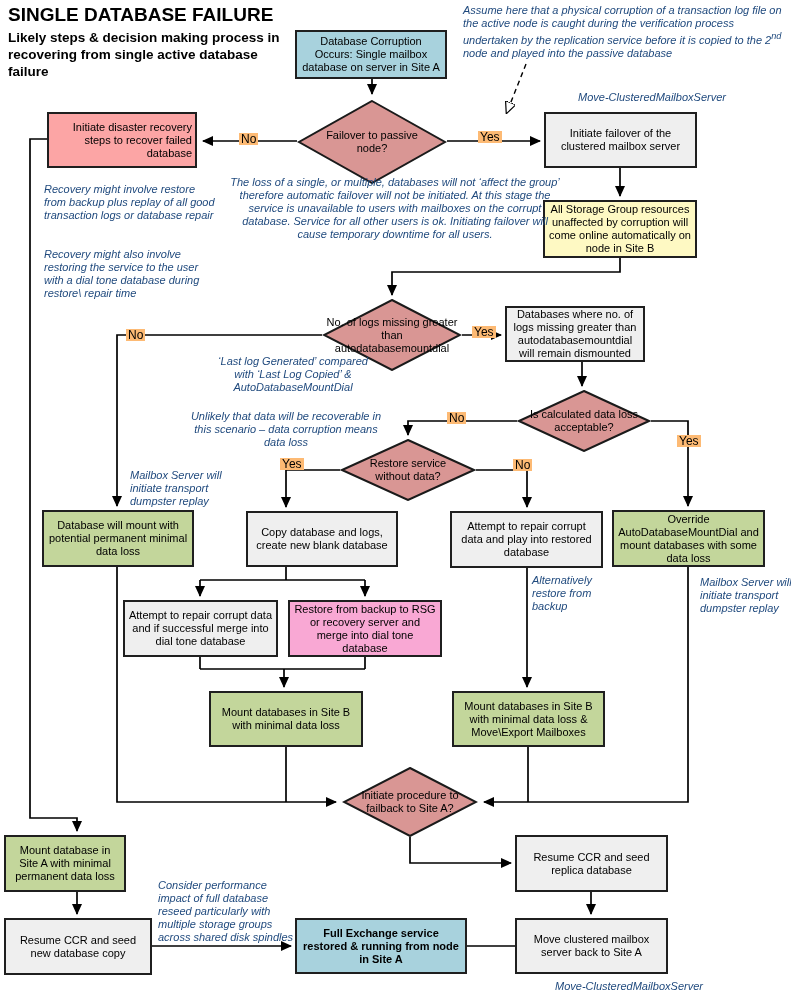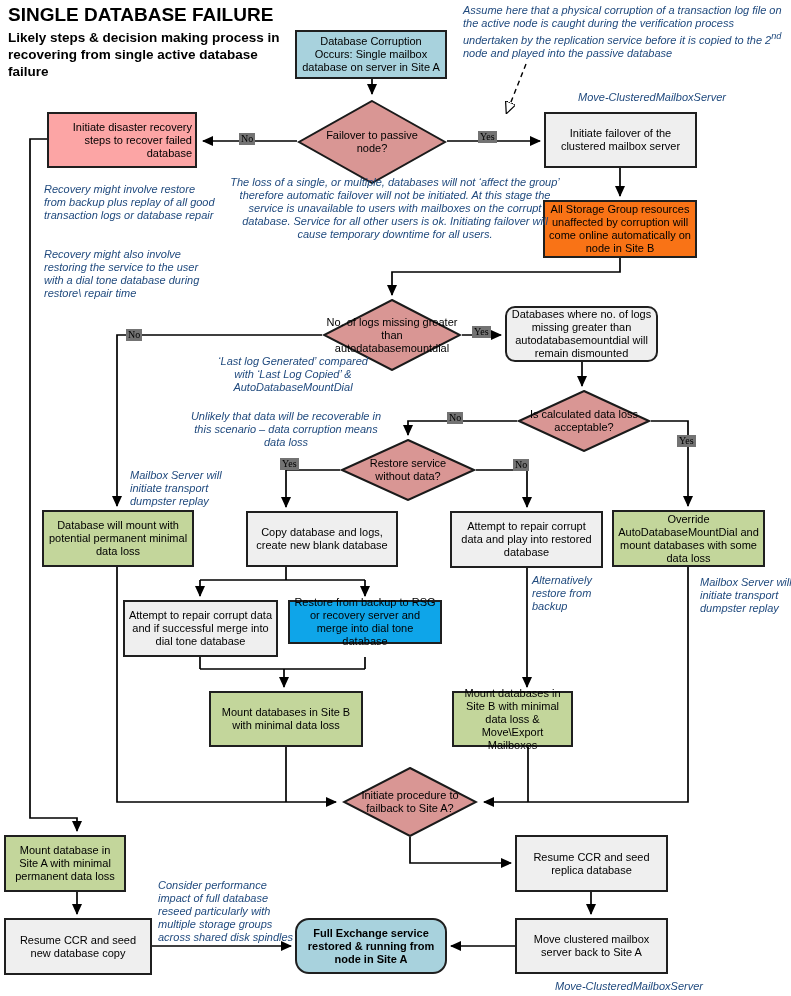--- a/index.html
+++ b/index.html
@@ -6,22 +6,22 @@
   #stage{position:relative;width:791px;height:996px;background:#fff;overflow:hidden;
          font-family:"Liberation Sans",sans-serif;}
   #wires{position:absolute;left:0;top:0;z-index:1;}
   .node{position:absolute;z-index:2;display:flex;align-items:center;justify-content:center;
         text-align:center;font-size:11px;line-height:13px;color:#000;}
   .box{border:2px solid #1f1f1f;box-sizing:border-box;}
   .bold .nl{font-weight:bold;}
   .diamond{background:transparent;}
   .dsvg{position:absolute;left:0;top:0;}
   .nl{position:relative;display:block;padding:1px 3px;}
-  .elabel{position:absolute;z-index:3;font-size:10px;line-height:12px;color:#000;
-          background:#737373;padding:0 2px;font-family:Liberation Serif, serif;}
+  .elabel{position:absolute;z-index:3;font-size:12px;line-height:12px;color:#000;
+          background:#fdba74;padding:0 2px;}
   .note{position:absolute;z-index:3;font-size:11px;line-height:13px;font-style:italic;
         color:#1f497d;}
   .center{text-align:center;}
   #title{position:absolute;left:8px;top:4px;font-size:19px;font-weight:bold;color:#000;
          letter-spacing:0px;z-index:3;}
   #subtitle{position:absolute;left:8px;top:29px;width:278px;font-size:13.5px;font-weight:bold;
             line-height:17px;color:#000;z-index:3;}
 </style>
 </head>
 <body>
@@ -75,63 +75,63 @@
 
   <div class="node box" style="left: 295px; top: 30px; width: 152px; height: 49px; background-color: rgb(168, 210, 221);">
       <span class="nl">Database Corruption Occurs: Single mailbox database on server in Site A</span>
     </div>
   <div class="node box" style="left: 47px; top: 112px; width: 150px; height: 56px; background-color: #fca5a5; text-align: right;">
       <span class="nl">Initiate disaster recovery steps to recover failed database</span>
     </div>
   <div class="node box" style="left: 544px; top: 112px; width: 153px; height: 56px; background-color: rgb(239, 239, 239);">
       <span class="nl">Initiate failover of the clustered mailbox server</span>
     </div>
-  <div class="node box" style="left: 543px; top: 200px; width: 154px; height: 58px; background-color: #f97316;">
+  <div class="node box" style="left: 543px; top: 200px; width: 154px; height: 58px; background-color: #fef9c3;">
       <span class="nl">All Storage Group resources unaffected by corruption will come online automatically on node in Site B</span>
     </div>
-  <div class="node box" style="left: 505px; top: 306px; width: 153px; height: 56px; background-color: rgb(239, 239, 239); border-radius: 10px;">
+  <div class="node box" style="left: 505px; top: 306px; width: 140px; height: 56px; background-color: rgb(239, 239, 239);">
       <span class="nl">Databases where no. of logs missing greater than autodatabasemountdial will remain dismounted</span>
     </div>
   <div class="node box" style="left: 42px; top: 510px; width: 152px; height: 57px; background-color: rgb(195, 214, 155);">
       <span class="nl">Database will mount with potential permanent minimal data loss</span>
     </div>
   <div class="node box" style="left: 210px; top: 511px; width: 152px; height: 56px; background-color: rgb(239, 239, 239); margin-left: 36px;">
       <span class="nl">Copy database and logs, create new blank database</span>
     </div>
   <div class="node box" style="left: 450px; top: 511px; width: 153px; height: 57px; background-color: rgb(239, 239, 239); align-items: center;">
       <span class="nl">Attempt to repair corrupt data and play into restored database</span>
     </div>
   <div class="node box" style="left: 612px; top: 510px; width: 153px; height: 57px; background-color: rgb(195, 214, 155);">
       <span class="nl">Override AutoDatabaseMountDial and mount databases with some data loss</span>
     </div>
   <div class="node box" style="left: 123px; top: 600px; width: 155px; height: 57px; background-color: rgb(239, 239, 239);">
       <span class="nl">Attempt to repair corrupt data and if successful merge into dial tone database</span>
     </div>
-  <div class="node box" style="left: 288px; top: 600px; width: 154px; height: 44px; background-color: #0ea5e9;">
+  <div class="node box" style="left: 288px; top: 600px; width: 154px; height: 57px; background-color: #f9a8d4;">
       <span class="nl">Restore from backup to RSG or recovery server and merge into dial tone database</span>
     </div>
   <div class="node box" style="left: 209px; top: 691px; width: 154px; height: 56px; background-color: rgb(195, 214, 155);">
       <span class="nl">Mount databases in Site B with minimal data loss</span>
     </div>
-  <div class="node box" style="left: 452px; top: 691px; width: 121px; height: 56px; background-color: rgb(195, 214, 155);">
+  <div class="node box" style="left: 452px; top: 691px; width: 153px; height: 56px; background-color: rgb(195, 214, 155);">
       <span class="nl">Mount databases in Site B with minimal data loss &amp; Move\Export Mailboxes</span>
     </div>
   <div class="node box" style="left: 4px; top: 835px; width: 122px; height: 57px; background-color: rgb(195, 214, 155);">
       <span class="nl">Mount database in Site A with minimal permanent data loss</span>
     </div>
   <div class="node box" style="left: 4px; top: 918px; width: 148px; height: 57px; background-color: rgb(239, 239, 239);">
       <span class="nl">Resume CCR and seed new database copy</span>
     </div>
   <div class="node box" style="left: 515px; top: 835px; width: 153px; height: 57px; background-color: rgb(239, 239, 239);">
       <span class="nl">Resume CCR and seed replica database</span>
     </div>
   <div class="node box" style="left: 515px; top: 918px; width: 153px; height: 56px; background-color: rgb(239, 239, 239);">
       <span class="nl">Move clustered mailbox server back to Site A</span>
     </div>
-  <div class="node box bold" style="left: 295px; top: 918px; width: 152px; height: 56px; background-color: rgb(168, 210, 221); border-radius: 14px;">
+  <div class="node box bold" style="left: 295px; top: 918px; width: 172px; height: 56px; background-color: rgb(168, 210, 221);">
       <span class="nl">Full Exchange service restored &amp; running from node in Site A</span>
     </div>
 
   <div class="node diamond" style="left:297px;top:100px;width:150px;height:84px">
     <svg class="dsvg" width="150" height="84" viewBox="0 0 150 84">
         <polygon points="75,1 148,42 75,83 2,42" stroke="#1a1a1a" stroke-width="2" fill="#d99694"></polygon>
       </svg>
     <span class="nl" style="width:112px">Failover to passive node?</span>
   </div>
   <div class="node diamond" style="left:322px;top:299px;width:140px;height:72px">

